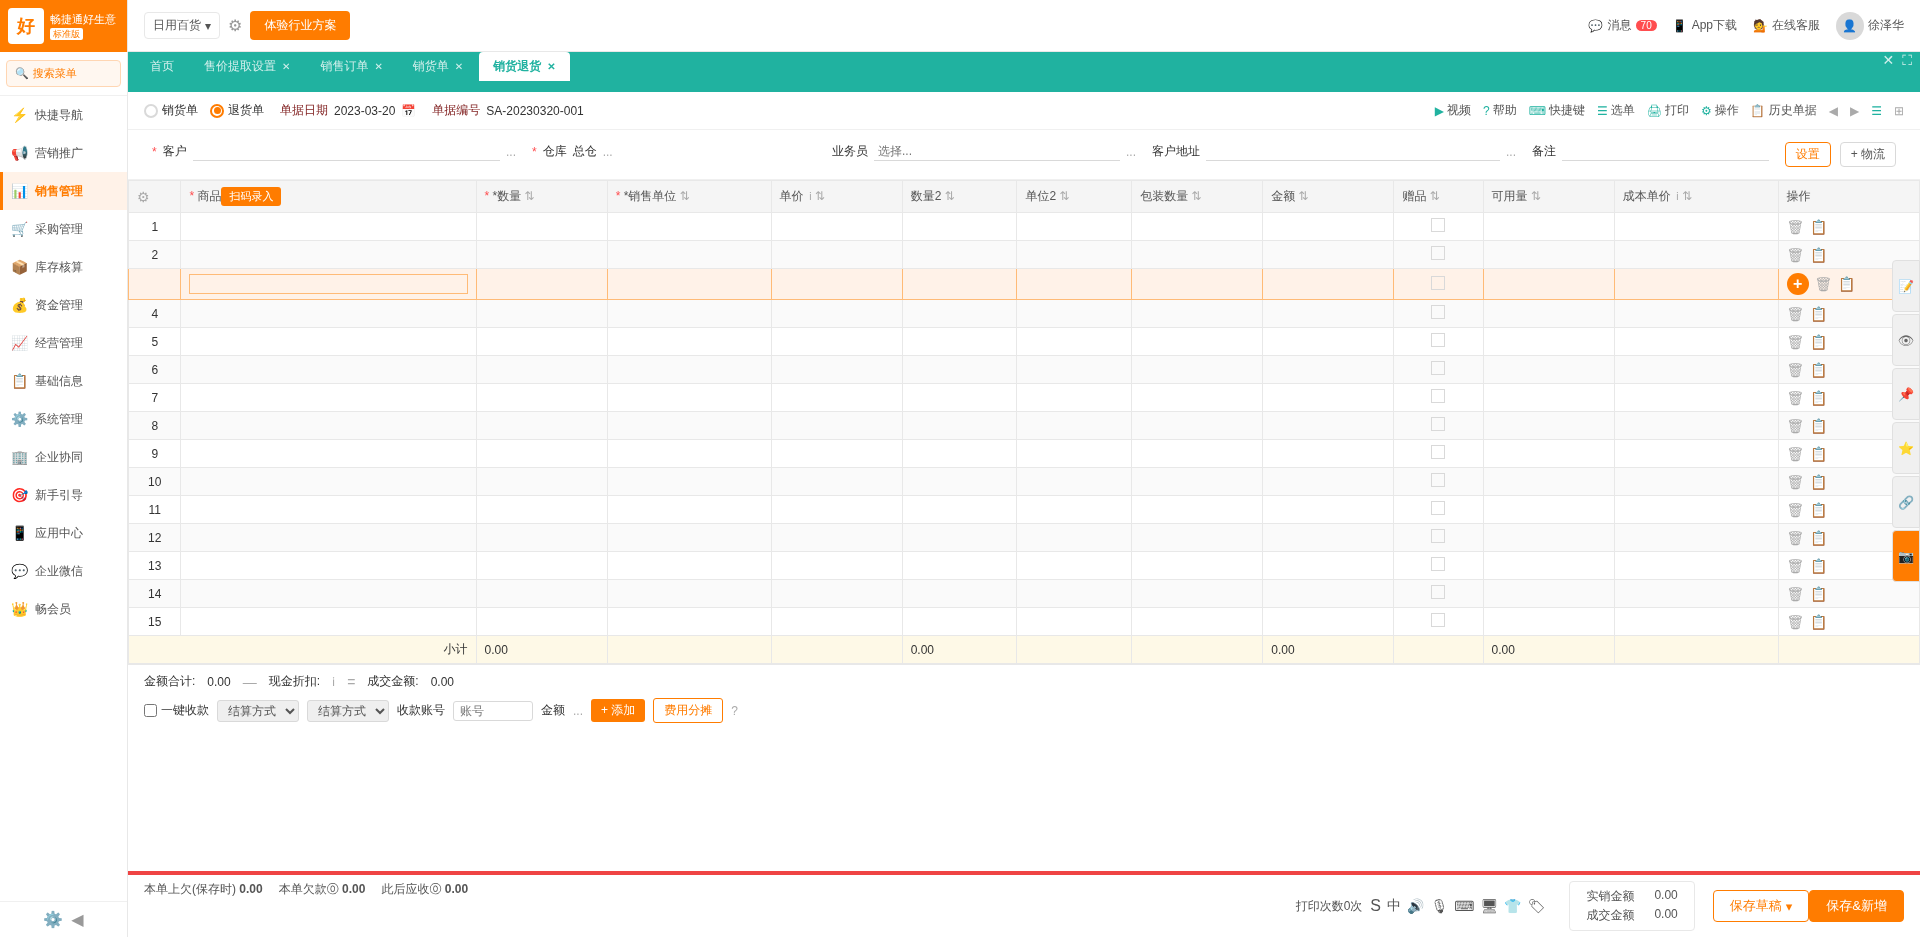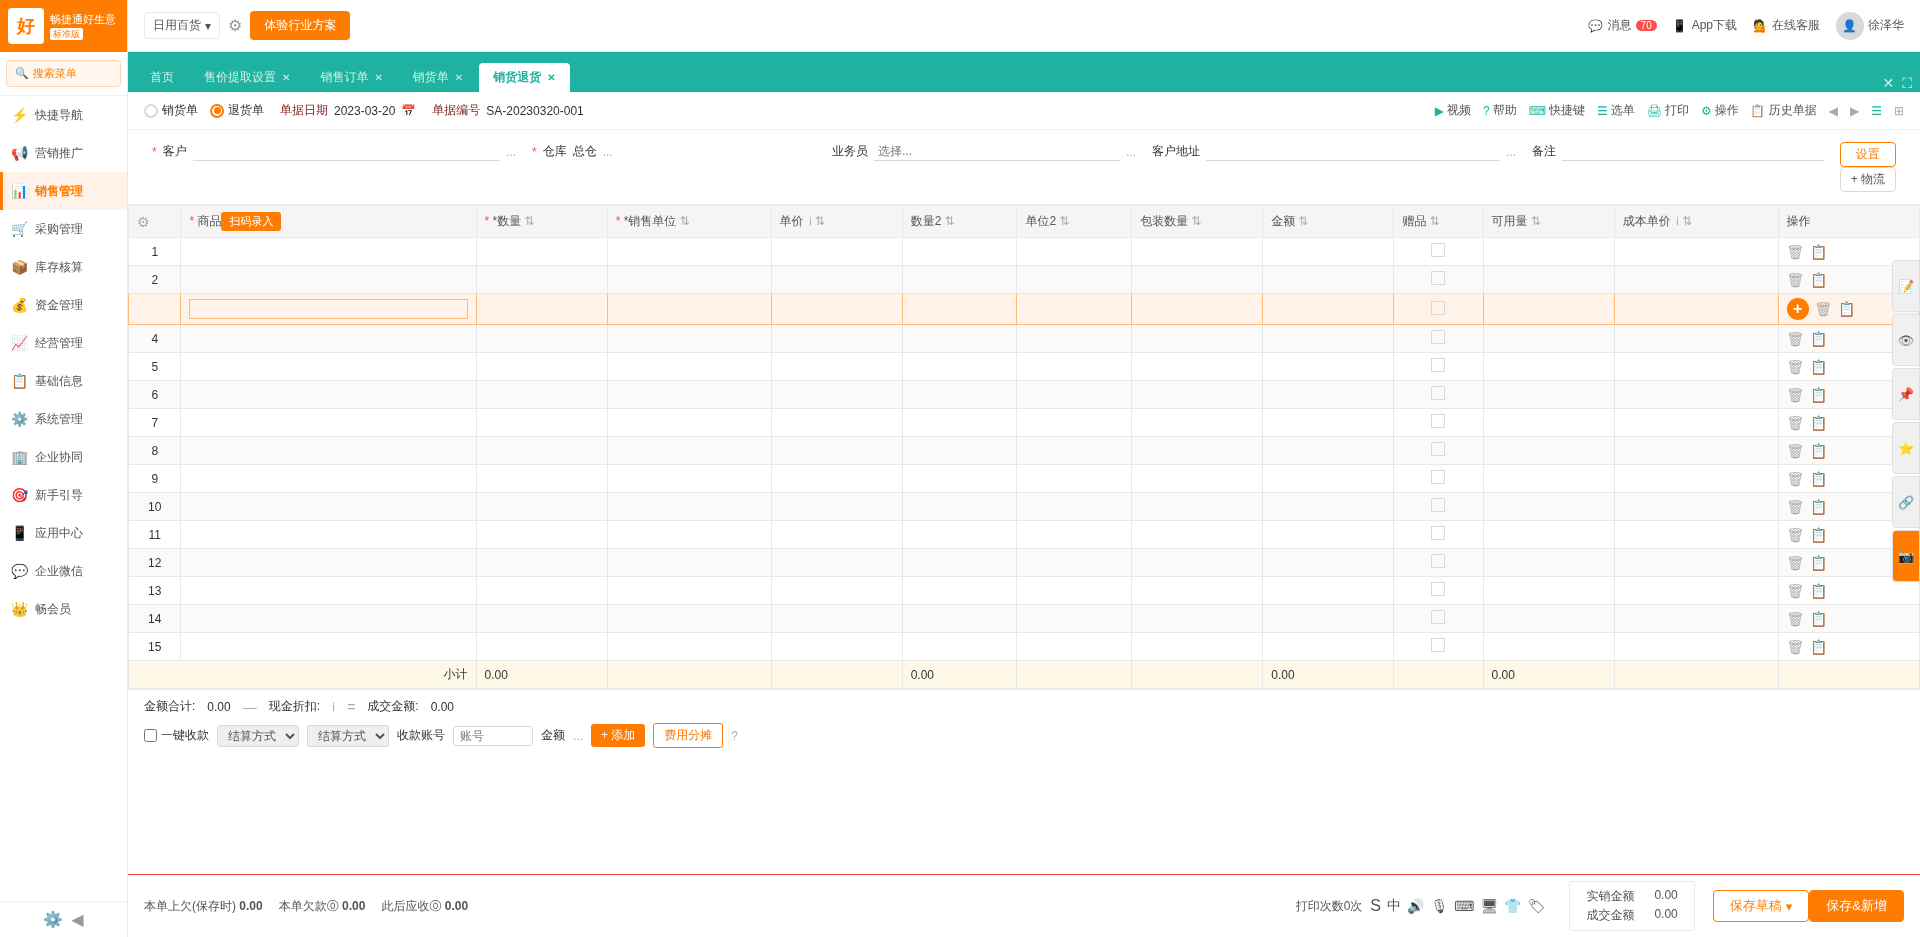--- a/index.html
+++ b/index.html
@@ -28,21 +28,21 @@
     .topbar-left { display: flex; align-items: center; gap: 8px; }
     .topbar-select { border: 1px solid #e8e8e8; border-radius: 4px; padding: 4px 8px; font-size: 12px; color: #555; display: flex; align-items: center; gap: 4px; cursor: pointer; }
     .topbar-gear { color: #999; cursor: pointer; font-size: 16px; }
     .topbar-btn { background: #ff7c00; color: #fff; border: none; border-radius: 4px; padding: 6px 14px; font-size: 12px; cursor: pointer; }
     .topbar-right { margin-left: auto; display: flex; align-items: center; gap: 16px; color: #555; font-size: 12px; }
     .topbar-right-item { display: flex; align-items: center; gap: 4px; cursor: pointer; }
     .badge { background: #ff4d4f; color: #fff; border-radius: 10px; padding: 0 5px; font-size: 10px; min-width: 18px; text-align: center; }
     .avatar { width: 28px; height: 28px; border-radius: 50%; background: #d9d9d9; display: flex; align-items: center; justify-content: center; font-size: 12px; }
 
     
-    .tabs { background: #20b2a0; display: flex; align-items: flex-end; padding: 0 8px; height: 40px; gap: 2px; }
+    .tabs { background: #20b2a0; display: flex; align-items: flex-start; padding: 0 8px; height: 40px; gap: 2px; }
     .tab { padding: 6px 14px; color: rgba(255,255,255,0.8); font-size: 12px; cursor: pointer; border-radius: 4px 4px 0 0; display: flex; align-items: center; gap: 4px; }
     .tab.active { background: #fff; color: #20b2a0; font-weight: bold; }
     .tab-close { font-size: 10px; color: inherit; margin-left: 2px; }
     .tabs-right { margin-left: auto; display: flex; gap: 8px; }
     .tabs-right-btn { color: rgba(255,255,255,0.8); font-size: 14px; cursor: pointer; }
 
     
     .content { flex: 1; background: #fff; overflow-y: auto; padding: 0; }
 
     
@@ -90,21 +90,21 @@
     .equals-icon { color: #aaa; font-size: 14px; }
     .info-icon { color: #aaa; font-size: 12px; cursor: pointer; }
     .bottom-row2 { display: flex; align-items: center; gap: 8px; margin-top: 8px; font-size: 12px; }
     .checkbox-label { display: flex; align-items: center; gap: 4px; cursor: pointer; }
     .select-sm { border: 1px solid #d9d9d9; border-radius: 3px; padding: 2px 6px; font-size: 12px; color: #555; }
     .input-sm { border: 1px solid #d9d9d9; border-radius: 3px; padding: 2px 6px; font-size: 12px; width: 80px; }
     .add-btn { background: #ff7c00; color: #fff; border: none; border-radius: 3px; padding: 3px 10px; font-size: 12px; cursor: pointer; }
     .add-btn-outline { background: #fff; color: #ff7c00; border: 1px solid #ff7c00; border-radius: 3px; padding: 3px 10px; font-size: 12px; cursor: pointer; }
 
     
-    .statusbar { background: #fff; border-top: 1px solid #ef4444; padding: 6px 16px; display: flex; align-items: center; gap: 16px; font-size: 12px; color: #555; }
+    .statusbar { background: #fff; border-top: 4px solid #ef4444; padding: 6px 16px; display: flex; gap: 16px; font-size: 12px; color: #555; }
     .statusbar-right { margin-left: auto; display: flex; align-items: center; gap: 8px; }
     .statusbar-icons { display: flex; gap: 6px; align-items: center; }
     .save-btn { background: #fff; border: 1px solid #ff7c00; color: #ff7c00; border-radius: 4px; padding: 6px 16px; font-size: 13px; cursor: pointer; display: flex; align-items: center; gap: 4px; }
     .save-btn-primary { background: #ff7c00; border: 1px solid #ff7c00; color: #fff; border-radius: 4px; padding: 6px 16px; font-size: 13px; cursor: pointer; }
   </style>
 </head>
 <body>
 
 <div class="sidebar">
   <div class="sidebar-logo">
@@ -301,21 +301,21 @@
         <div style="display:flex; align-items:center; gap:6px; padding:4px 8px; min-width:380px;">
           <span>客户地址</span>
           <input type="text" style="flex: 1 1 0%; border-top: none; border-right: none; border-left: none; border-image: initial; border-bottom: 1px solid rgb(217, 217, 217); outline: none; font-size: 12px; padding: 2px 4px; min-width: 200px;">
           <span style="color:#aaa;cursor:pointer;">...</span>
         </div>
         <div style="display:flex; align-items:center; gap:6px; padding:4px 8px; flex:1;">
           <span>备注</span>
           <input type="text" style="flex: 1 1 0%; border-top: none; border-right: none; border-left: none; border-image: initial; border-bottom: 1px solid rgb(217, 217, 217); outline: none; font-size: 12px; padding: 2px 4px;">
         </div>
       </div>
-      <div style="display:flex; flex-direction:column; gap:0; padding:4px 8px;">
+      <div style="display:flex; flex-direction:row; gap:9px; padding:4px 8px;">
         <button class="form-right-btn orange">设置</button>
         <button class="form-right-btn">+ 物流</button>
       </div>
     </div>
 
     <div class="table-container">
       <table class="data-table">
         <thead>
           <tr>
             <th style="width:32px;"><span class="th-gear">⚙</span></th>

